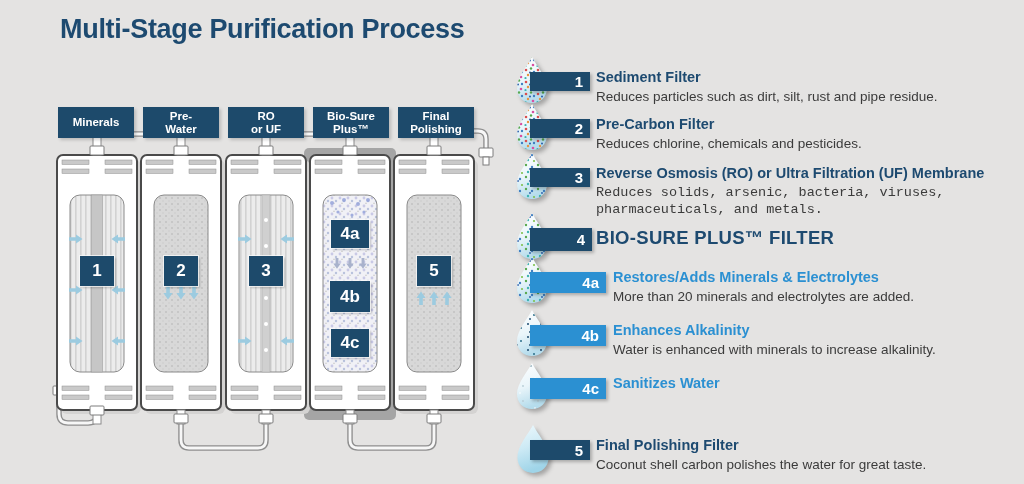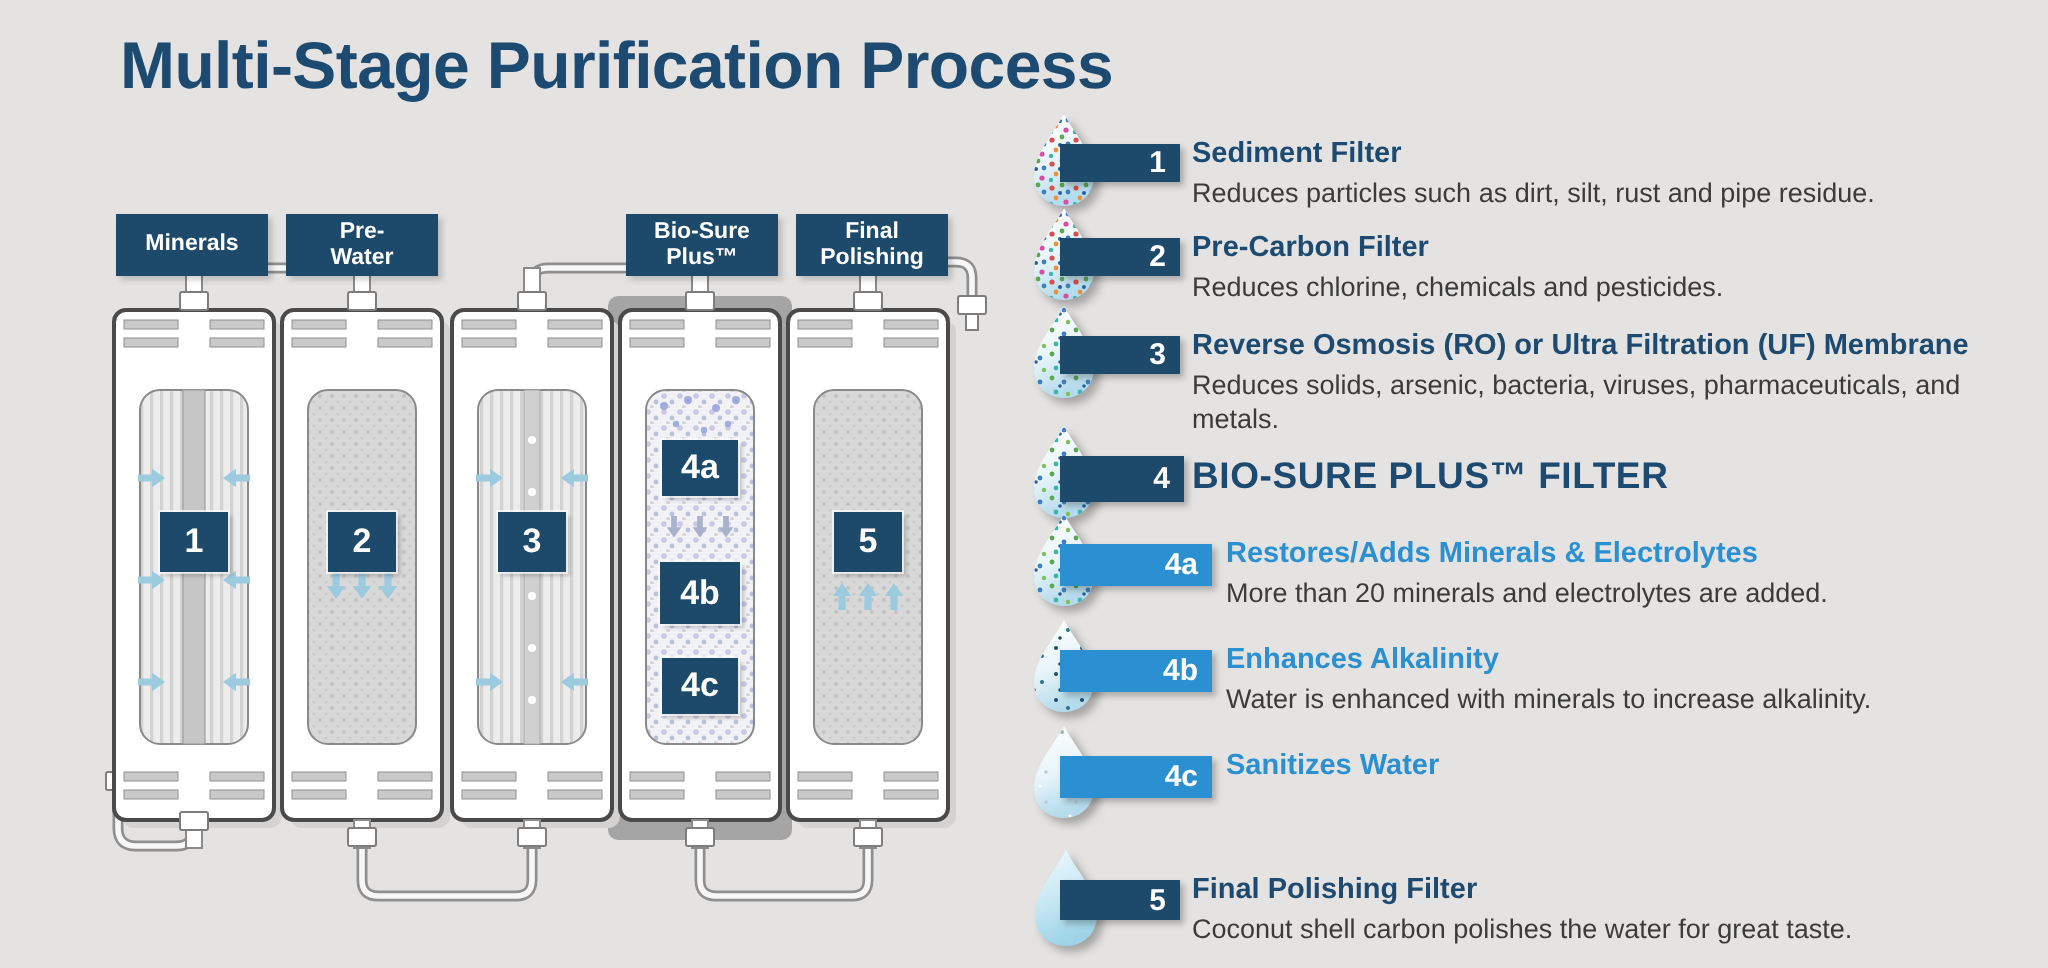--- a/index.html
+++ b/index.html
@@ -2,21 +2,21 @@
 <html><head>
 <meta charset="utf-8">
 <style>
   html,body{margin:0;padding:0;}
   .canvas{
     position:relative;width:1024px;height:484px;background:#e4e3e2;
     font-family:"Liberation Sans",sans-serif;overflow:hidden;
   }
   .page-title{
     position:absolute;left:60px;top:14px;margin:0;
-    font-size:33px;font-weight:bold;letter-spacing:-0.3px;color:#1d4a70;
+    font-size:27px;font-weight:bold;letter-spacing:-0.3px;color:#1d4a70;
   }
   
   .stage-label{
     position:absolute;top:107px;width:76px;height:31px;background:#1d4a6b;
     color:#fff;font-size:11.5px;font-weight:bold;line-height:13px;text-align:center;
     display:flex;align-items:center;justify-content:center;white-space:pre-line;
     box-shadow:2px 2px 3px rgba(0,0,0,.18);
   }
   
   .badge{
@@ -35,21 +35,21 @@
     box-shadow:2px 2px 3px rgba(0,0,0,.25);
   }
   .num-bar.blue{background:#2b90d2;width:76px;height:21px;}
   .num-bar.big{width:62px;height:23px;}
   .legend-text{position:absolute;left:84px;top:14px;width:430px;}
   .legend-text.indent{left:101px;}
   .legend-title{font-size:14.5px;font-weight:bold;color:#1d4a70;margin-bottom:3px;}
   .legend-title.blue{color:#2b90d2;}
   .legend-title.big{font-size:18.5px;letter-spacing:.3px;margin-top:2px;}
   .legend-desc{font-size:13.5px;color:#3b3b3b;line-height:17px;}
-  .legend-desc.w400{width:400px;}
+  .legend-desc.w400{width:400px;font-family:Liberation Mono, monospace;}
   .legend-desc.w372{width:372px;}
 </style>
 </head>
 <body>
 
 <div class="canvas">
 
   <h1 class="page-title">Multi-Stage Purification Process</h1>
 
   <svg width="0" height="0" style="position:absolute" aria-hidden="true">
@@ -279,20 +279,22 @@
       <rect x="380" y="34" width="8" height="21" fill="#ffffff" stroke="#8a8a8a"></rect>
       <rect x="377" y="46" width="14" height="9" rx="1" fill="#ffffff" stroke="#7d7d7d"></rect>
       <rect x="380" y="310" width="8" height="14" fill="#ffffff" stroke="#8a8a8a"></rect>
       <rect x="377" y="314" width="14" height="9" rx="1" fill="#ffffff" stroke="#7d7d7d"></rect>
     </g>
   </svg>
 
   <div class="stage-label" style="left:58px">Minerals</div>
   <div class="stage-label" style="left:143px">Pre-
 Water</div>
+  <div class="stage-label" style="left:228px">RO
+or UF</div>
   <div class="stage-label" style="left:398px">Final
 Polishing</div>
   <div class="stage-label" style="left:313px">Bio-Sure
 Plus™</div>
 
   <div class="badge" style="left:80px;top:256px;width:34px;height:30px">1</div>
   <div class="badge" style="left:164px;top:256px;width:34px;height:30px">2</div>
   <div class="badge" style="left:249px;top:256px;width:34px;height:30px">3</div>
   <div class="badge" style="left:331px;top:220px;width:38px;height:28px">4a</div>
   <div class="badge" style="left:330px;top:281px;width:40px;height:31px">4b</div>

